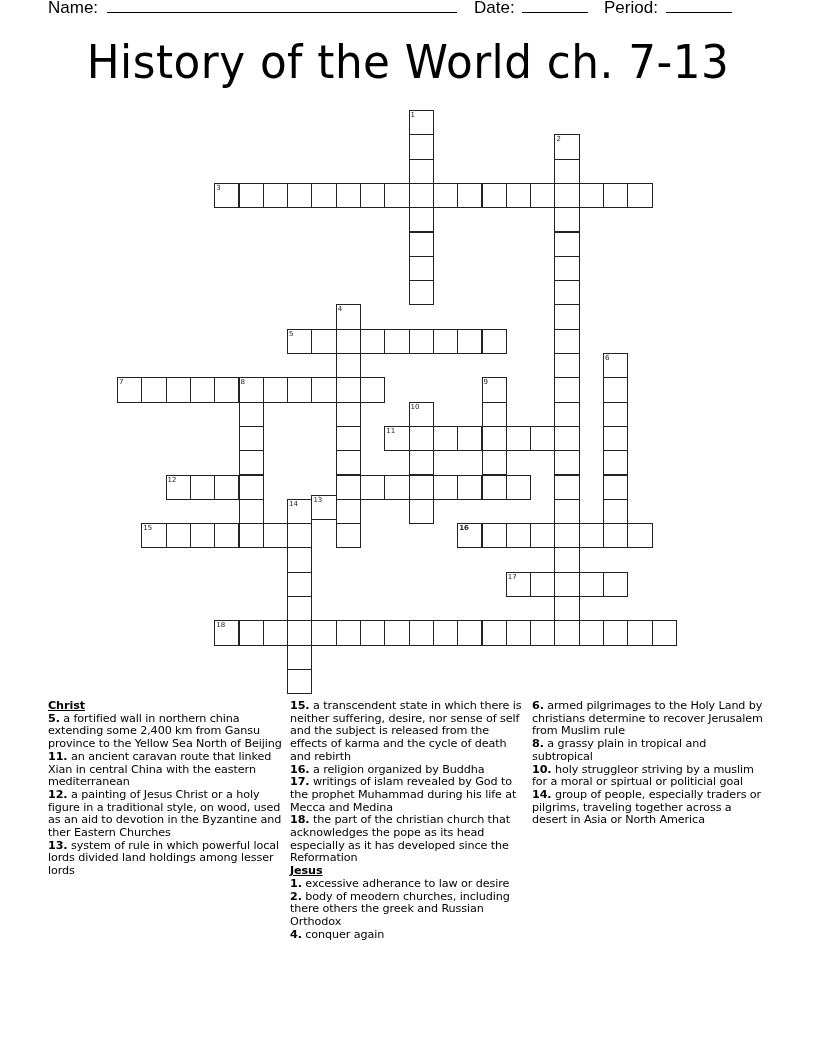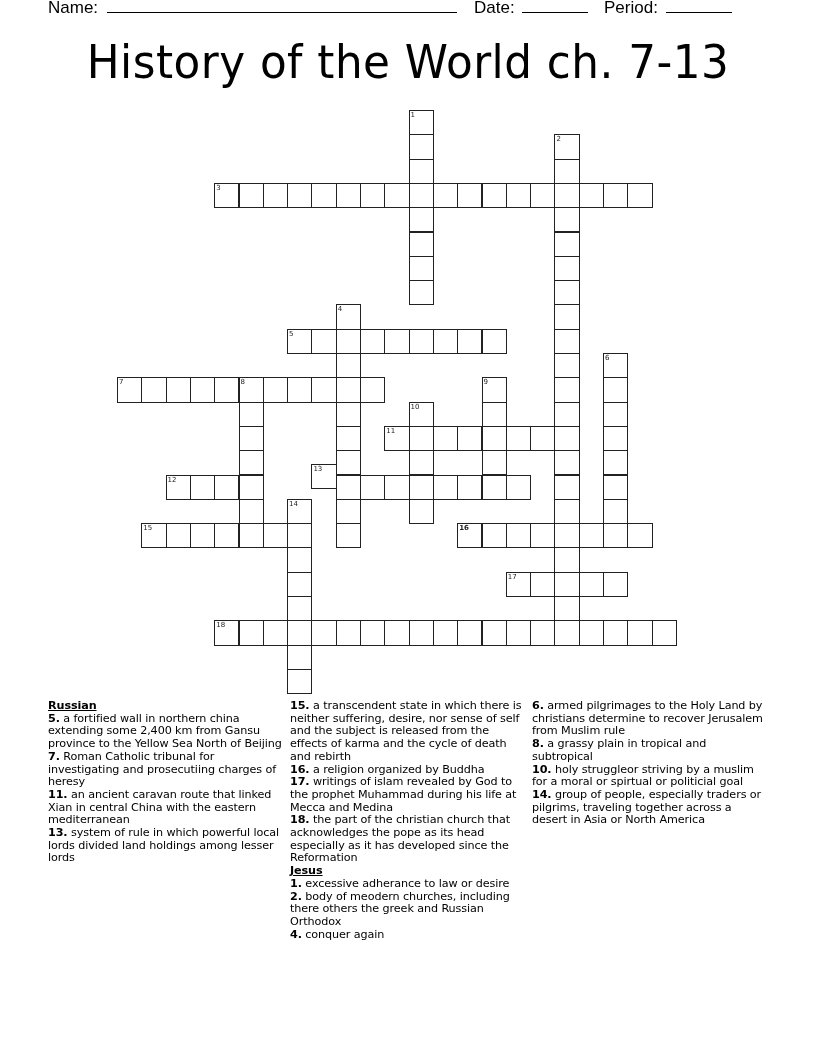--- a/index.html
+++ b/index.html
@@ -178,21 +178,21 @@
     </div>
     <div class="cell" style="left: 432.9px; top: 425.9px;"></div>
     <div class="cell" style="left: 457.2px; top: 425.9px;"></div>
     <div class="cell" style="left: 505.8px; top: 425.9px;"></div>
     <div class="cell" style="left: 530.1px; top: 425.9px;"></div>
     <div class="cell" style="left: 165.6px; top: 474.5px;">
       <span class="num">12</span>
     </div>
     <div class="cell" style="left: 189.9px; top: 474.5px;"></div>
     <div class="cell" style="left: 214.2px; top: 474.5px;"></div>
-    <div class="cell" style="left: 311.4px; top: 464px;">
+    <div class="cell" style="left: 311.4px; top: 495px;">
       <span class="num">13</span>
     </div>
     <div class="cell" style="left: 360px; top: 474.5px;"></div>
     <div class="cell" style="left: 384.3px; top: 474.5px;"></div>
     <div class="cell" style="left: 432.9px; top: 474.5px;"></div>
     <div class="cell" style="left: 457.2px; top: 474.5px;"></div>
     <div class="cell" style="left: 505.8px; top: 474.5px;"></div>
     <div class="cell" style="left: 287.1px; top: 498.8px;">
       <span class="num">14</span>
     </div>
@@ -239,24 +239,24 @@
     <div class="cell" style="left: 481.5px; top: 620.3px;"></div>
     <div class="cell" style="left: 505.8px; top: 620.3px;"></div>
     <div class="cell" style="left: 530.1px; top: 620.3px;"></div>
     <div class="cell" style="left: 578.7px; top: 620.3px;"></div>
     <div class="cell" style="left: 603px; top: 620.3px;"></div>
     <div class="cell" style="left: 627.3px; top: 620.3px;"></div>
     <div class="cell" style="left: 651.6px; top: 620.3px;"></div>
   </div>
 
 <div class="clues" id="col1">
-  <span class="section-head">Russian</span>
+  <span class="section-head">Christ</span>
   <span class="clue"><b>5.</b><span> a fortified wall in northern china extending some 2,400 km from Gansu province to the Yellow Sea North of Beijing</span></span>
-  <span class="clue"><b>7.</b><span> Roman Catholic tribunal for investigating and prosecutiing charges of heresy</span></span>
   <span class="clue"><b>11.</b><span> an ancient caravan route that linked Xian in central China with the eastern mediterranean</span></span>
+  <span class="clue"><b>12.</b><span> a painting of Jesus Christ or a holy figure in a traditional style, on wood, used as an aid to devotion in the Byzantine and ther Eastern Churches</span></span>
   <span class="clue"><b>13.</b><span> system of rule in which powerful local lords divided land holdings among lesser lords</span></span>
 </div>
 
 <div class="clues" id="col2">
   <span class="clue"><b>15.</b><span> a transcendent state in which there is neither suffering, desire, nor sense of self and the subject is released from the effects of karma and the cycle of death and rebirth</span></span>
   <span class="clue"><b>16.</b><span> a religion organized by Buddha</span></span>
   <span class="clue"><b>17.</b><span> writings of islam revealed by God to the prophet Muhammad during his life at Mecca and Medina</span></span>
   <span class="clue"><b>18.</b><span> the part of the christian church that acknowledges the pope as its head especially as it has developed since the Reformation</span></span>
   <span class="section-head">Jesus</span>
   <span class="clue"><b>1.</b><span> excessive adherance to law or desire</span></span>

